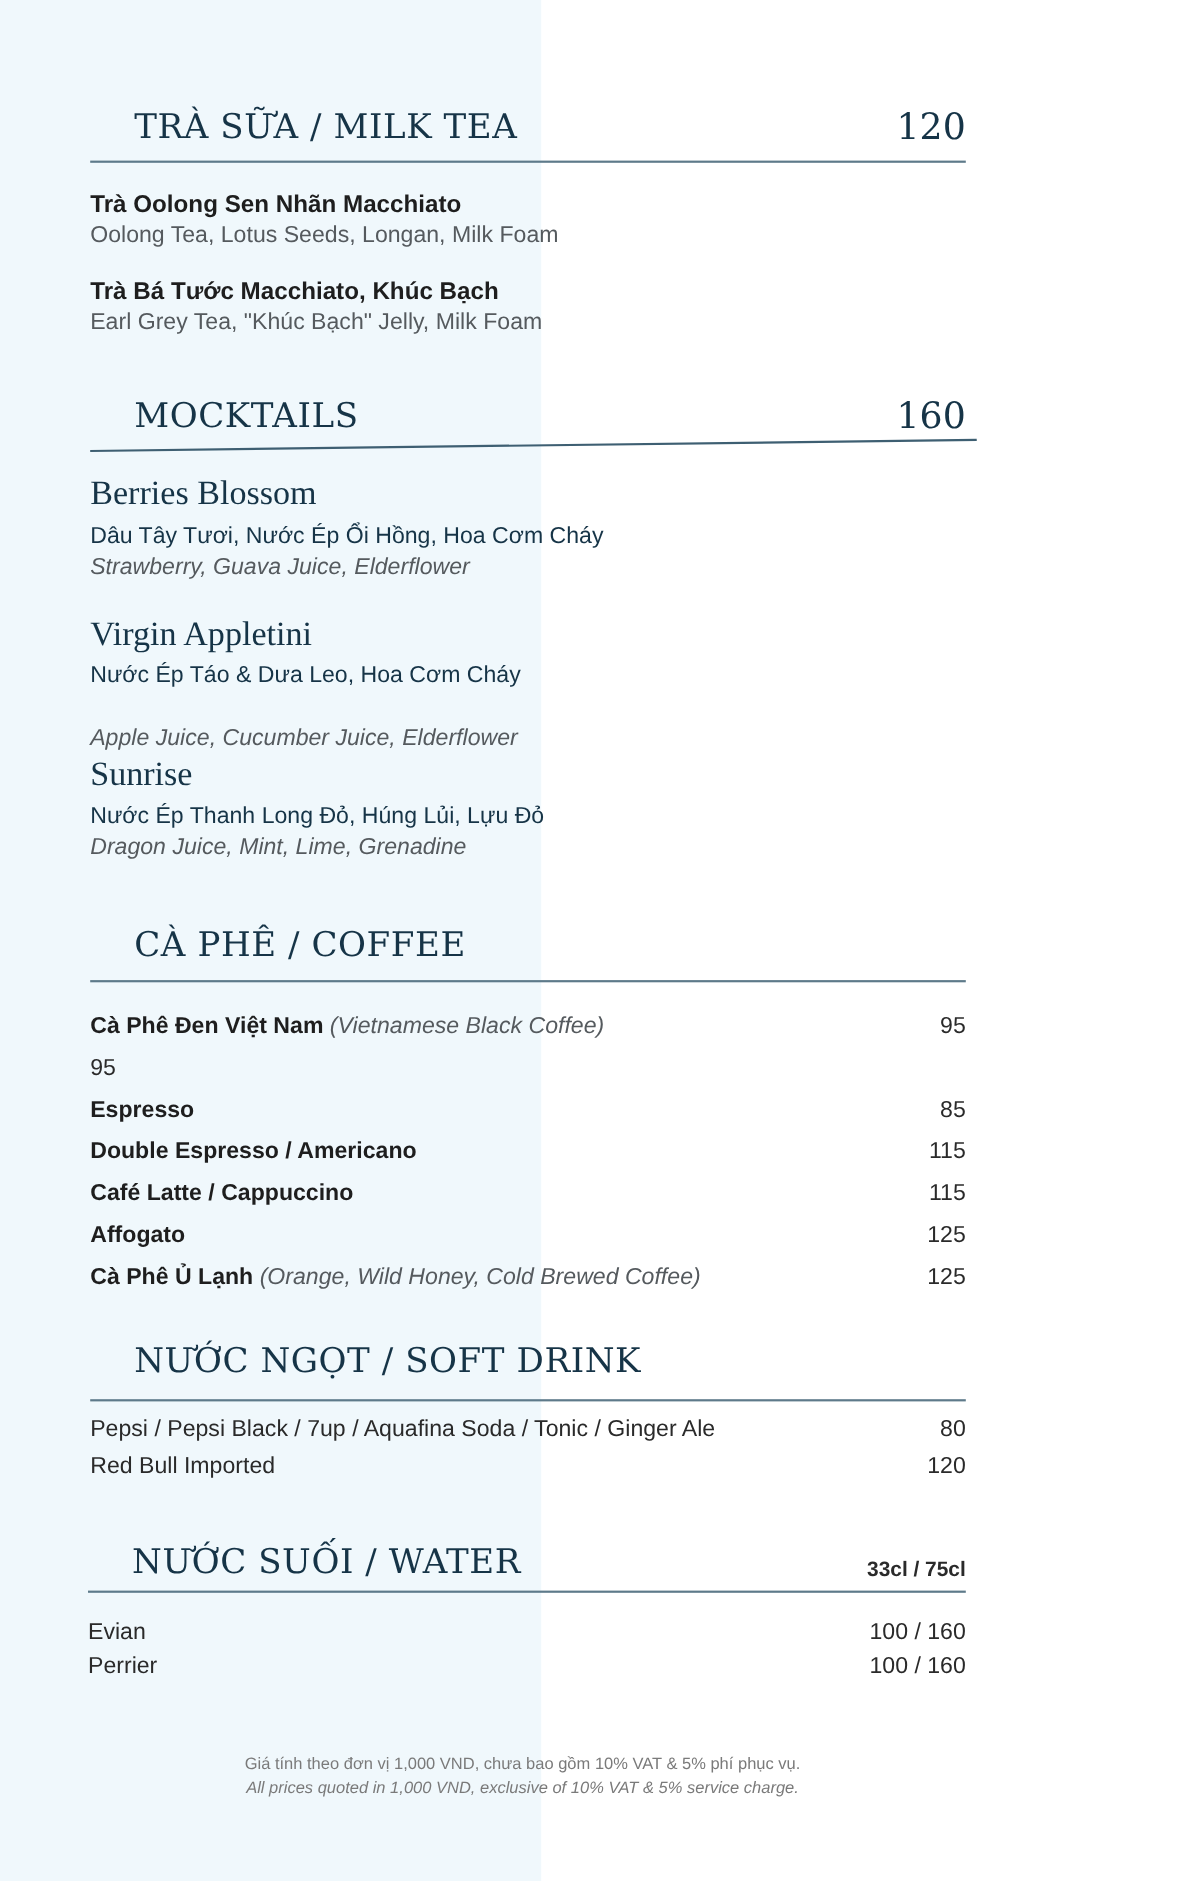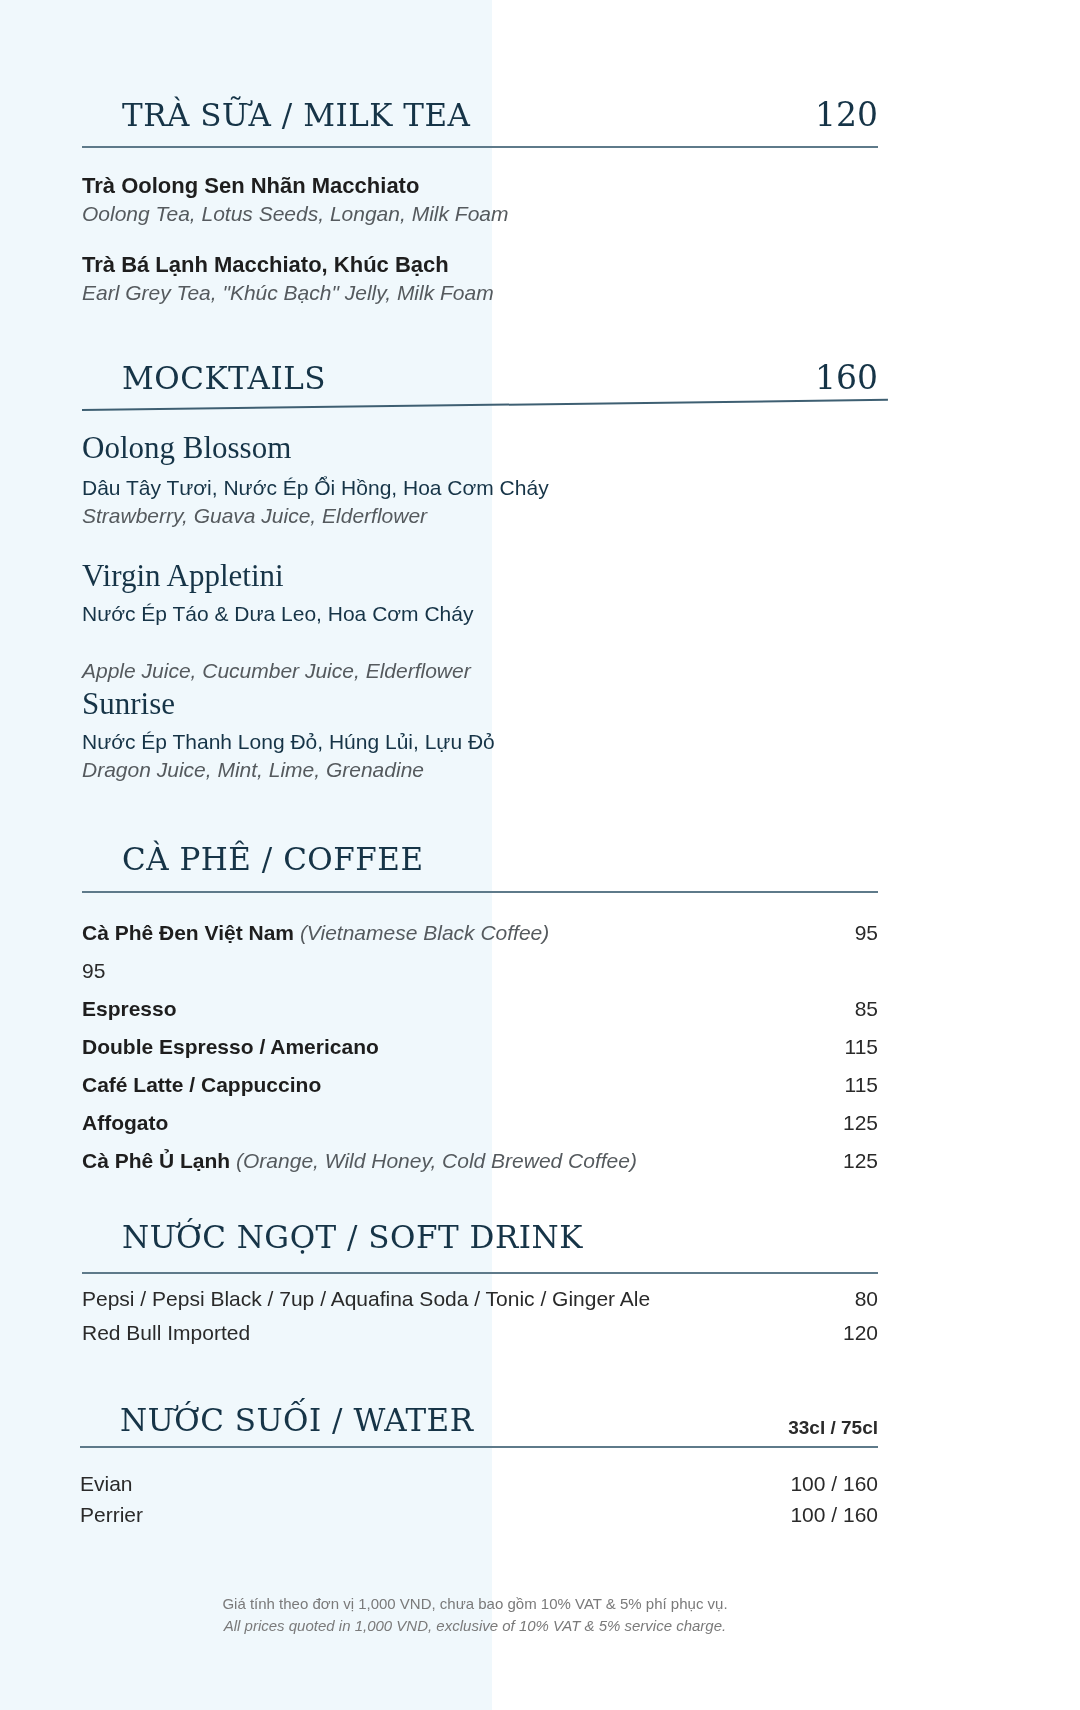--- a/index.html
+++ b/index.html
@@ -15,21 +15,21 @@
     font-family: "DejaVu Serif", "Liberation Serif", serif;
     font-size: 31px; letter-spacing: 0.5px; color: #163447; line-height: 1; margin-left: 40px;
   }
   .heading-price {
     font-family: "DejaVu Serif", "Liberation Serif", serif;
     font-size: 33px; color: #163447; line-height: 1; text-align: right; right: 202px;
   }
   .divider { position: absolute; left: 82px; width: 796px; height: 2px; background: #5e7a8a; }
   .divider.tilt { height: 2px; transform-origin: left center; transform: rotate(-0.72deg); width: 806px; background: #3e5f72; }
   .item-name { font-size: 22px; font-weight: bold; color: #1e1e1e; line-height: 1; }
-  .item-desc { font-size: 21px; font-style: italic; color: #555a5e; line-height: 1; }
+  .item-desc { font-size: 21px; color: #555a5e; line-height: 1; }
   .mock-name { font-family: "Liberation Serif", "DejaVu Serif", serif; font-size: 31px; color: #163447; line-height: 1; }
   .mock-vn { font-size: 21px; color: #163447; line-height: 1; }
   .mock-en { font-size: 21px; font-style: italic; color: #555a5e; line-height: 1; }
   .row { position: absolute; left: 82px; width: 796px; height: 28px; display: flex; align-items: center; justify-content: space-between; }
   .row .name { font-size: 21px; font-weight: bold; color: #1e1e1e; white-space: nowrap; }
   .row .name .note { font-weight: normal; font-style: italic; color: #555a5e; text-align: center; }
   .row .price { font-size: 21px; color: #2a2a2a; }
   .row.plain .name { font-weight: normal; color: #2a2a2a; }
   .size-label { font-size: 19px; font-weight: bold; color: #2a2a2a; right: 202px; text-align: right; line-height: 1; }
   .footer { left: 0; width: 1080px; text-align: center; font-size: 15px; color: #7a7a7a; line-height: 1; }
@@ -39,28 +39,28 @@
 <body>
 
 <div class="panel"></div>
 
 <div class="abs heading" style="left:82px; top:100px;">TRÀ SỮA / MILK TEA</div>
 <div class="abs heading-price" style="top:98px;">120</div>
 <div class="divider" style="top:146px;"></div>
 
 <div class="abs item-name" style="left:82px; top:175px;">Trà Oolong Sen Nhãn Macchiato</div>
 <div class="abs item-desc" style="left:82px; top:203px;">Oolong Tea, Lotus Seeds, Longan, Milk Foam</div>
-<div class="abs item-name" style="left:82px; top:254px;">Trà Bá Lạnh Macchiato, Khúc Bạch</div>
+<div class="abs item-name" style="left:82px; top:254px;">Trà Bá Tước Macchiato, Khúc Bạch</div>
 <div class="abs item-desc" style="left:82px; top:282px;">Earl Grey Tea, "Khúc Bạch" Jelly, Milk Foam</div>
 
 <div class="abs heading" style="left:82px; top:363px;">MOCKTAILS</div>
 <div class="abs heading-price" style="top:361px;">160</div>
 <div class="divider tilt" style="top:409px;"></div>
 
-<div class="abs mock-name" style="left:82px; top:432px;">Oolong Blossom</div>
+<div class="abs mock-name" style="left:82px; top:432px;">Berries Blossom</div>
 <div class="abs mock-vn" style="left:82px; top:477px;">Dâu Tây Tươi, Nước Ép Ổi Hồng, Hoa Cơm Cháy</div>
 <div class="abs mock-en" style="left:82px; top:505px;">Strawberry, Guava Juice, Elderflower</div>
 
 <div class="abs mock-name" style="left:82px; top:560px;">Virgin Appletini</div>
 <div class="abs mock-vn" style="left:82px; top:603px;">Nước Ép Táo &amp; Dưa Leo, Hoa Cơm Cháy</div>
 <div class="abs mock-en" style="left:82px; top:632px;margin-top:28px;">Apple Juice, Cucumber Juice, Elderflower</div>
 
 <div class="abs mock-name" style="left:82px; top:688px;">Sunrise</div>
 <div class="abs mock-vn" style="left:82px; top:731px;">Nước Ép Thanh Long Đỏ, Húng Lủi, Lựu Đỏ</div>
 <div class="abs mock-en" style="left:82px; top:759px;">Dragon Juice, Mint, Lime, Grenadine</div>

